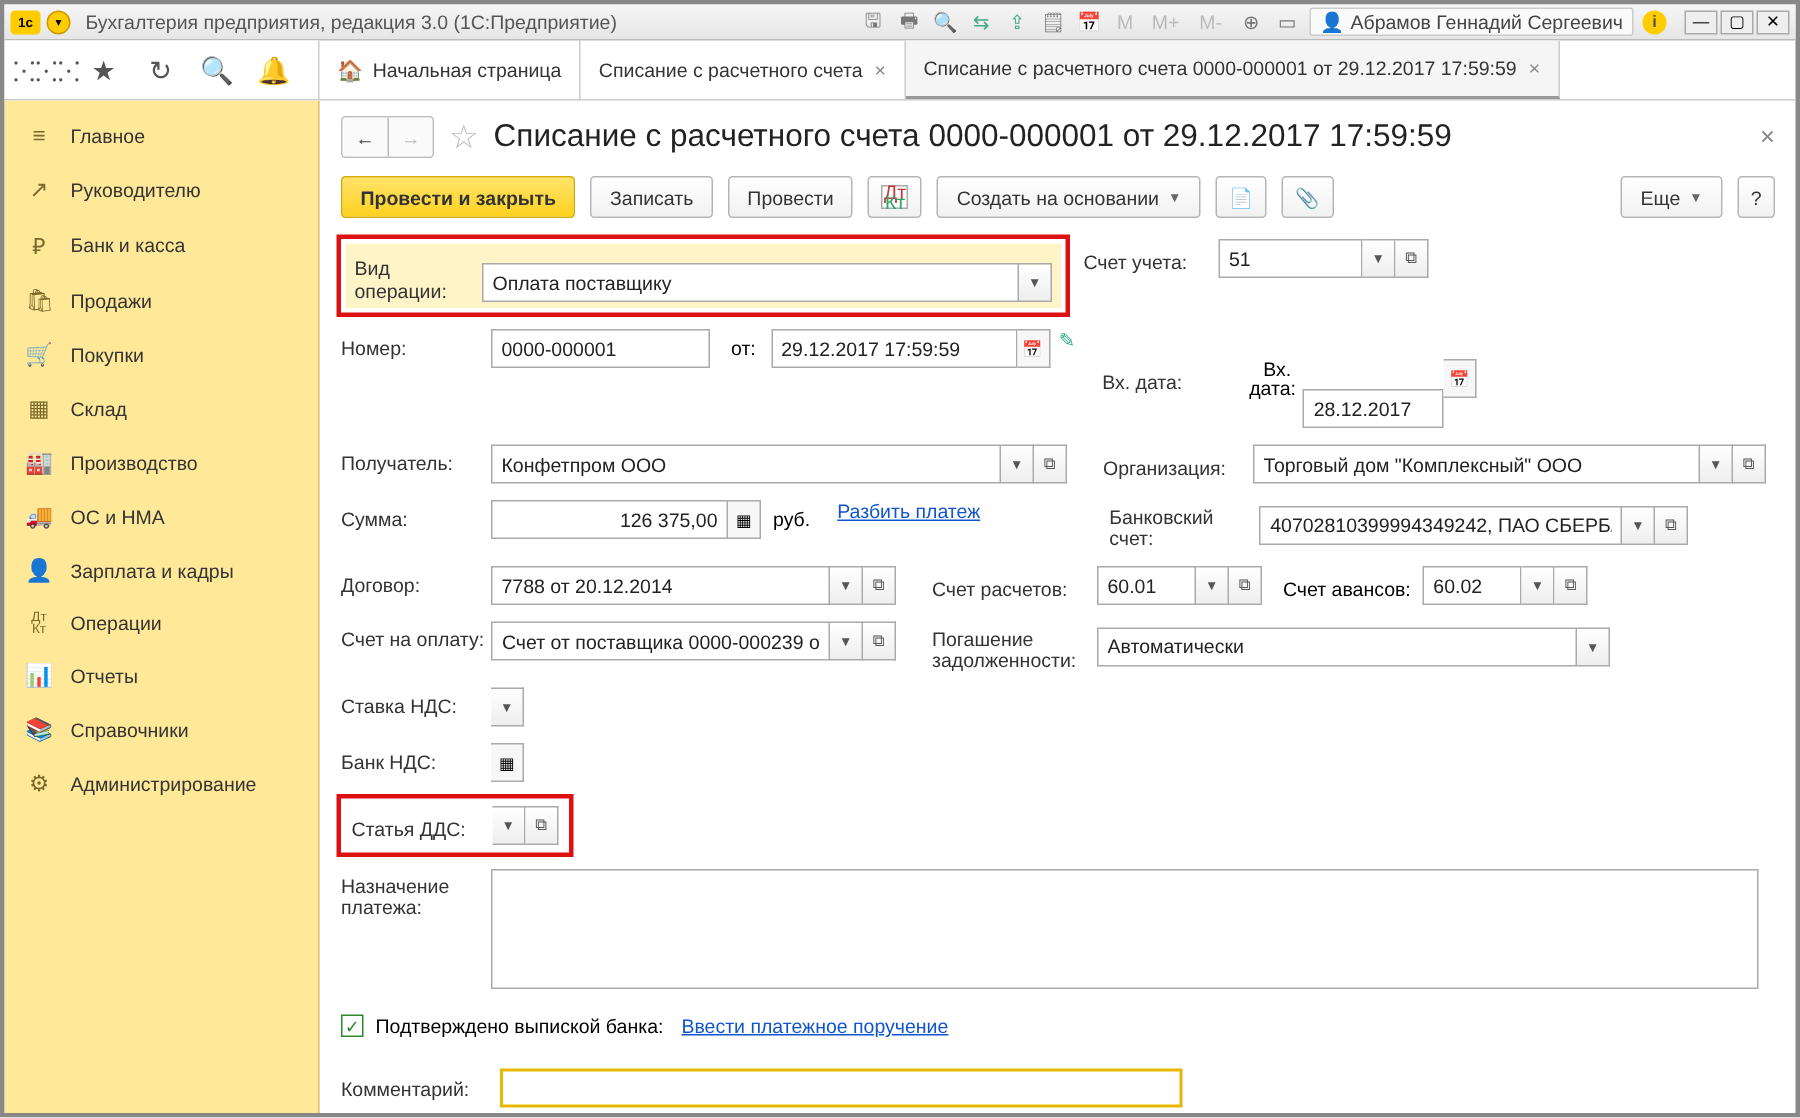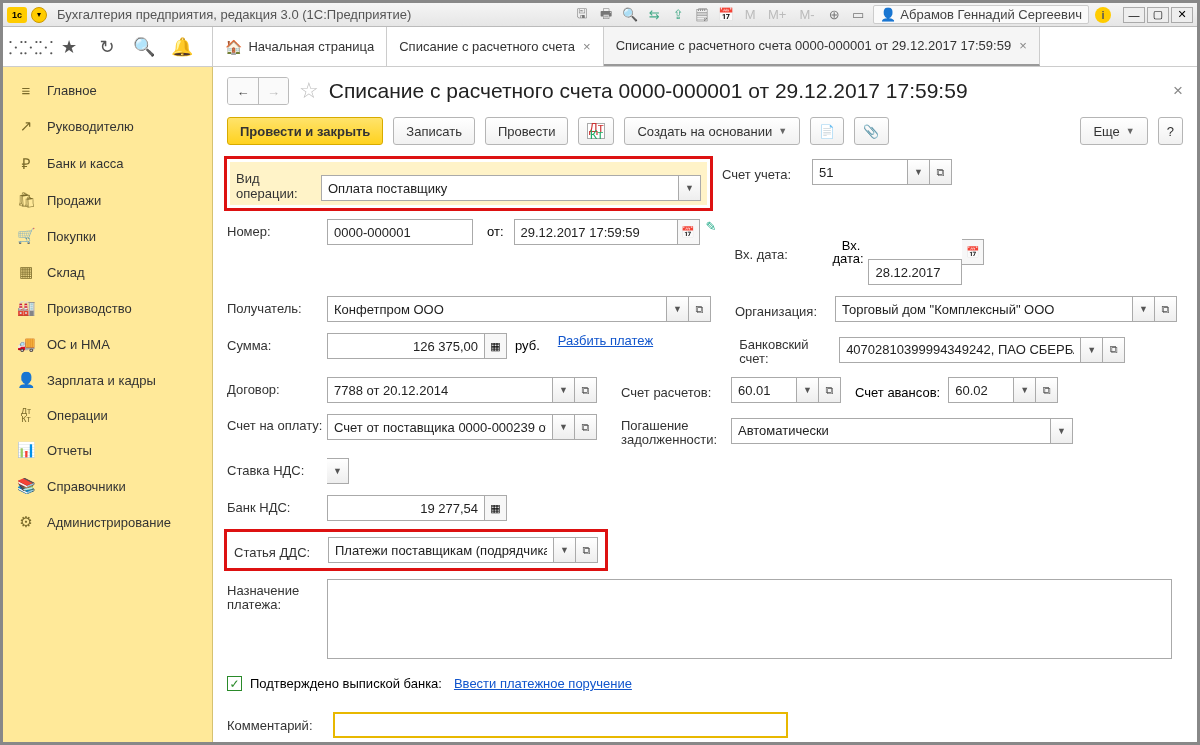--- a/index.html
+++ b/index.html
@@ -362,31 +362,29 @@
         <div class="row">
           <div class="lbl">Ставка НДС:</div>
           <div class="inp-wrap">
             <div class="combo-btn">▼</div>
           </div>
         </div>
 
         <div class="row">
           <div class="lbl">Банк НДС:</div>
           <div class="inp-wrap">
-            <input class="inp" style="width: 158px; text-align: right;" value="19 277,54">
             <div class="calc-btn">▦</div>
           </div>
         </div>
 
         <div class="row">
           <span class="hl-wrap hl">
             <div style="display:flex;align-items:center;padding:2px 4px">
               <div class="lbl" style="width:94px">Статья ДДС:</div>
               <div class="inp-wrap">
-                <input class="inp" style="width: 226px;" value="Платежи поставщикам (подрядчика">
                 <div class="combo-btn">▼</div>
                 <div class="combo-btn ext">⧉</div>
               </div>
             </div>
           </span>
         </div>
 
         <div class="row">
           <div class="lbl" style="line-height:14px">Назначение платежа:</div>
           <textarea class="textarea" style=""></textarea>

